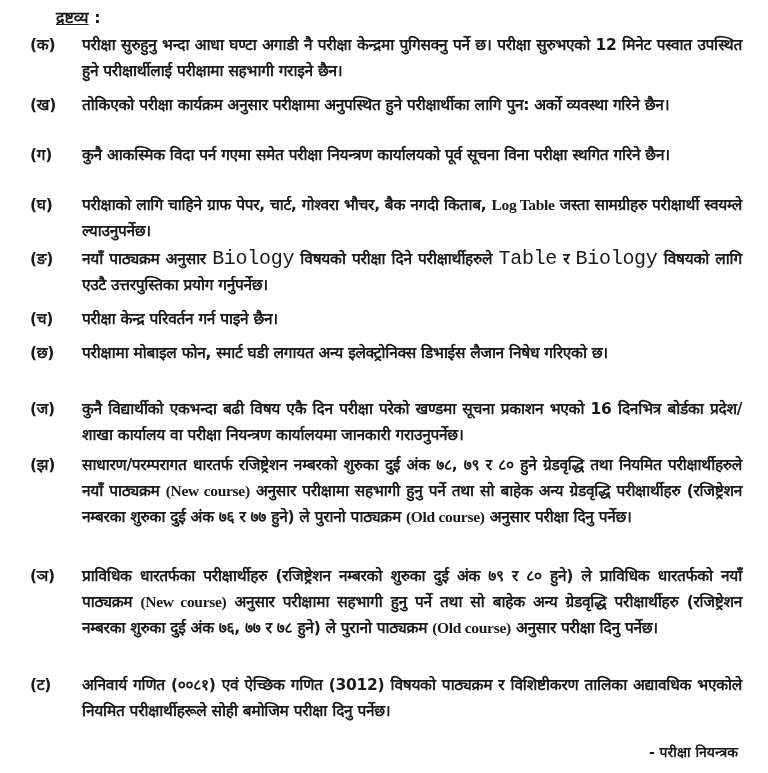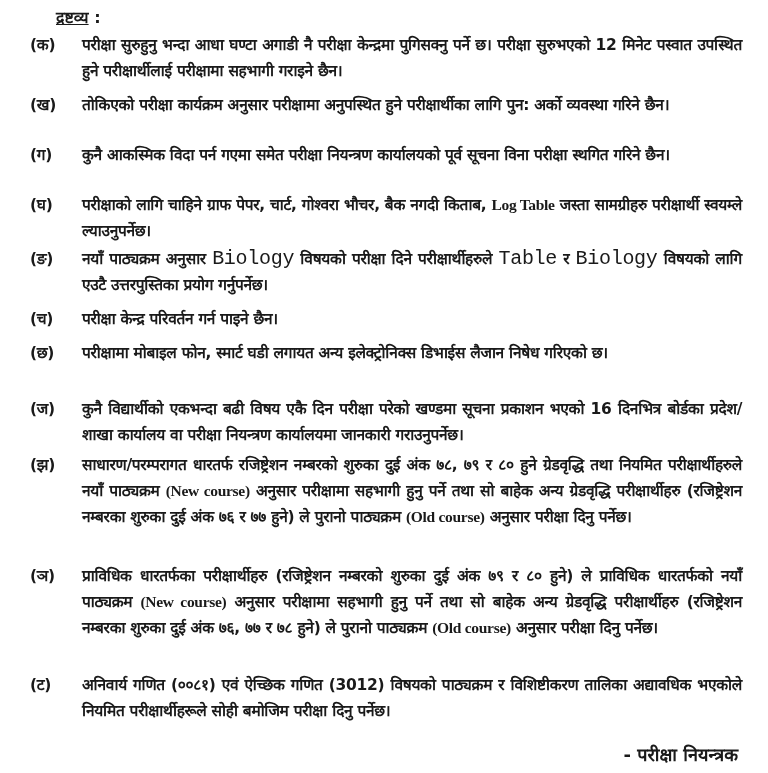--- a/index.html
+++ b/index.html
@@ -23,21 +23,21 @@
     .item .mark {
       position: absolute; left: 0; top: 0; width: 50px;
     }
     .item .body {
       margin-left: 52px; text-align: justify; text-align-last: left;
     }
     .latin { font-family: "Liberation Serif", serif; font-weight: bold; margin-top: 24px; }
     .latin-big { font-family: Liberation Mono, monospace; font-weight: normal; font-size: 20px; }
     .signature {
       position: absolute; right: 30px; top: 742px;
-      font-size: 18px; font-weight: bold;
+      font-size: 14px; font-weight: bold;
     }
   </style>
 </head>
 <body>
 
 <div class="page">
 
   <div class="heading"><span class="u">द्रष्टव्य</span><span> :</span></div>
 
   <div class="item" style="top:32px">

